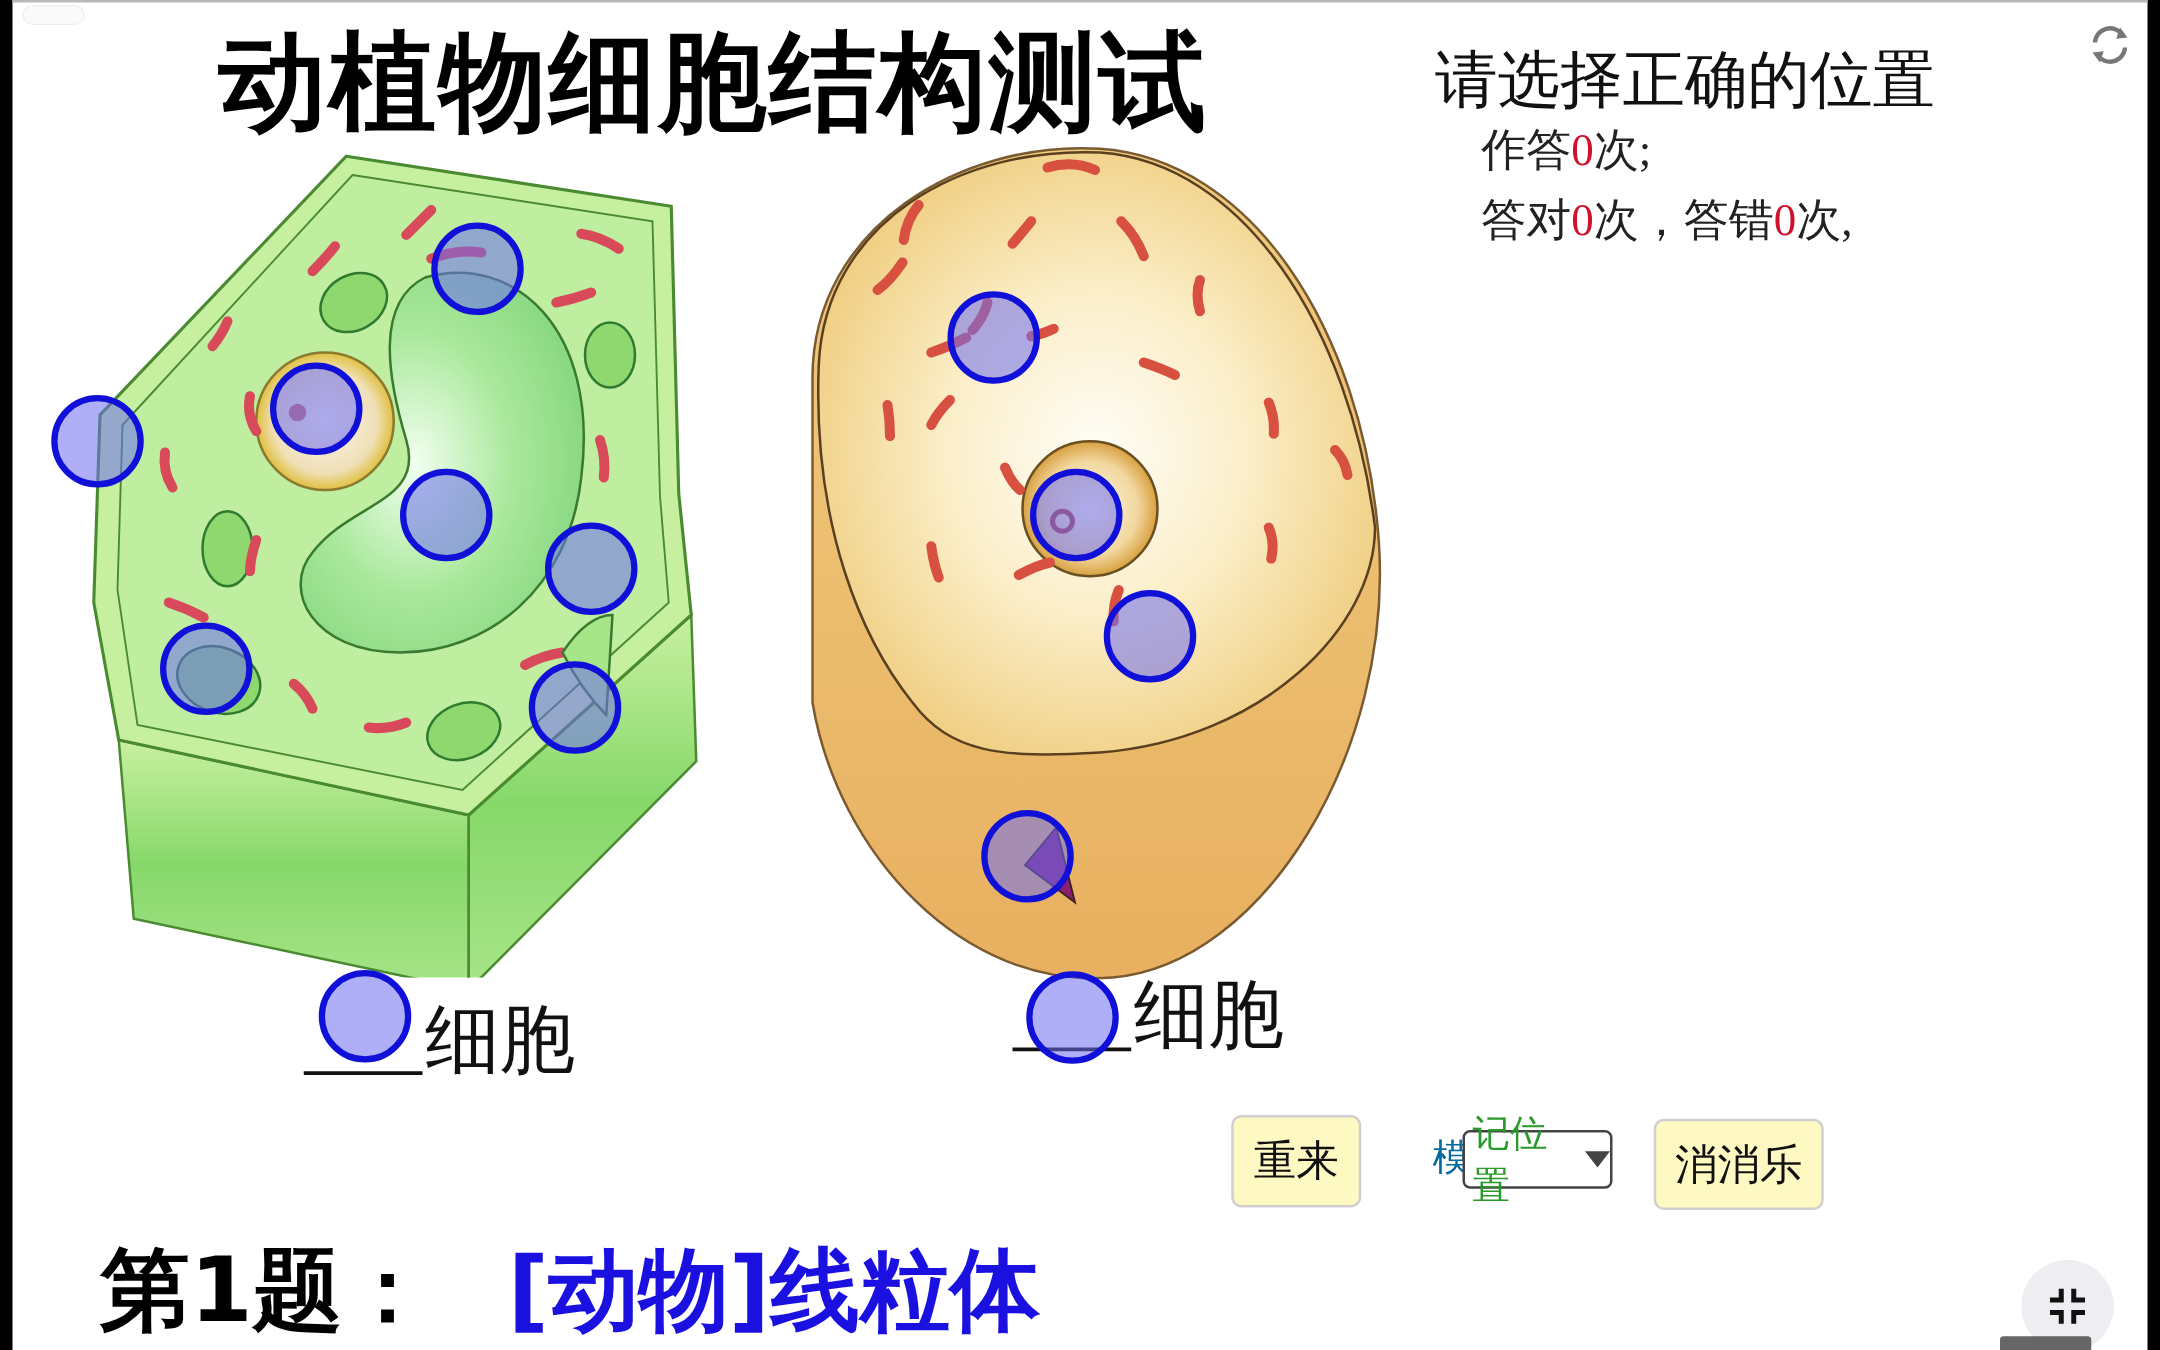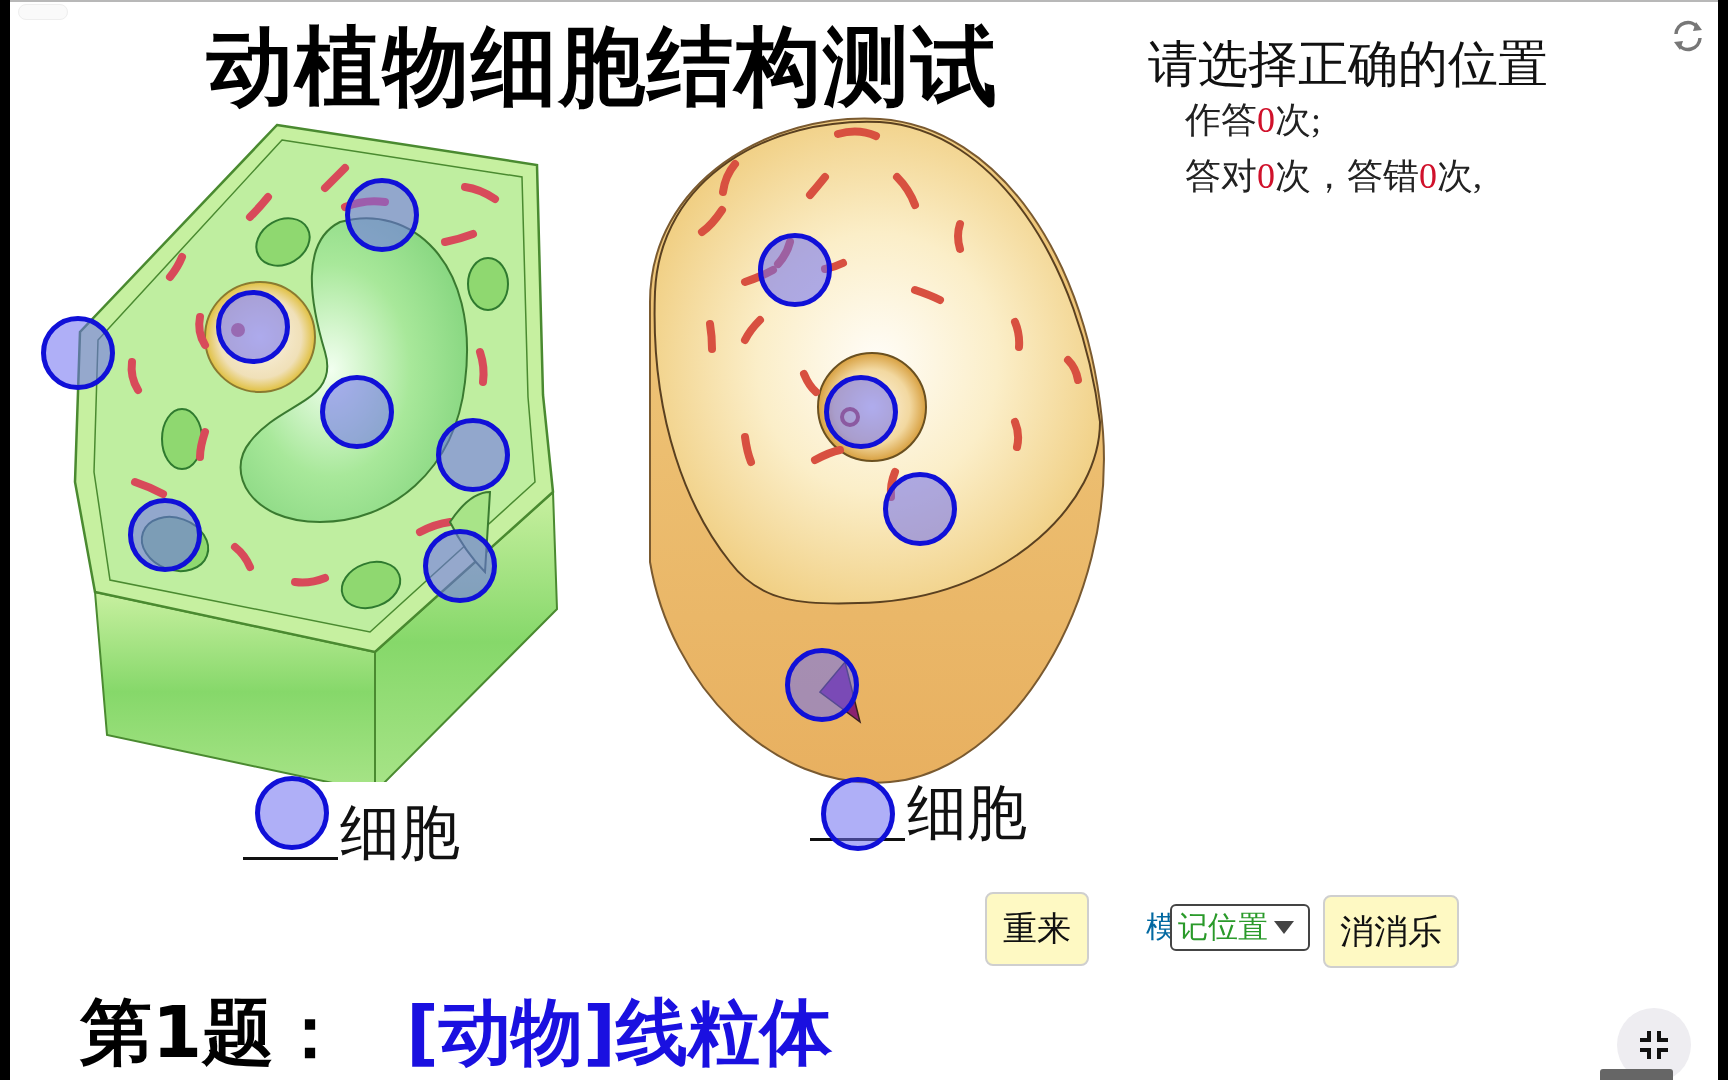--- a/index.html
+++ b/index.html
@@ -9,21 +9,21 @@
     background: #ffffff; border-top: 2px solid #b8b8b8; overflow: hidden;
     font-family: "DejaVu Sans", "Liberation Sans", sans-serif;
   }
   .abs { position: absolute; }
   #tab-ghost {
     left: 8px; top: 2px; width: 50px; height: 16px; border-radius: 10px;
     border: 1px solid #eee; background: #fafafa;
   }
   #main-title {
     left: 165px; top: 14px; font-size: 86px; font-weight: bold; color: #000;
-    letter-spacing: 2px; white-space: nowrap; line-height: 100px; margin-left: 32px;
+    letter-spacing: 2px; white-space: nowrap; line-height: 100px;
   }
   #instruction {
     left: 1138px; top: 30px; font-size: 50px; color: #111; white-space: nowrap; line-height: 64px;
   }
   .stats {
     left: 1175px; font-family: "Liberation Serif", "DejaVu Serif", serif; font-size: 36px;
     color: #222; white-space: nowrap; line-height: 44px;
   }
   .stats .num { color: #d0112b; }
   #refresh-btn { left: 1656px; top: 12px; width: 44px; height: 44px; cursor: pointer; }
@@ -36,21 +36,21 @@
   .cell-label {
     font-size: 60px; color: #111; white-space: nowrap; line-height: 60px;
   }
   .blank-line { height: 3px; background: #111; }
   .btn {
     position: absolute; border: 2px solid #cfcfcf; border-radius: 8px; background: #fef9c3;
     font-size: 34px; color: #111; display: flex; align-items: center; justify-content: center; cursor: pointer;
   }
   #mode-label { left: 1136px; top: 905px; font-size: 30px; color: #0369a1; line-height: 40px; }
   #mode-select {
-    left: 1160px; top: 902px; width: 140px; height: 47px; border: 2px solid #444; border-radius: 6px;
+    left: 1160px; top: 902px; width: 120px; height: 47px; border: 2px solid #444; border-radius: 6px;
     background: #fff; color: #2a9a2a; font-size: 30px; display: flex; align-items: center; padding-left: 6px; cursor: pointer;
   }
   #mode-select .caret { width: 0; height: 0; border-left: 10px solid transparent; border-right: 10px solid transparent; border-top: 13px solid #444; margin-left: 6px; }
   #question {
     left: 70px; top: 985px; font-size: 72px; font-weight: bold; white-space: nowrap; line-height: 90px;
   }
   #question .q-prefix { color: #000; }
   #question .q-answer { color: #1a10e0; margin-left: 60px; }
   #collapse-btn {
     left: 1607px; top: 1006px; width: 74px; height: 74px; border-radius: 50%; background: #eeedf1;

